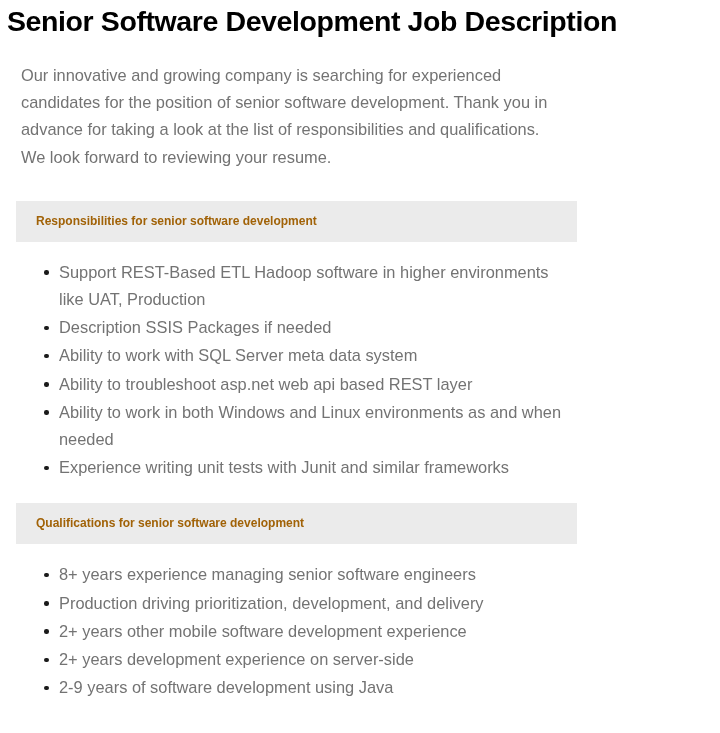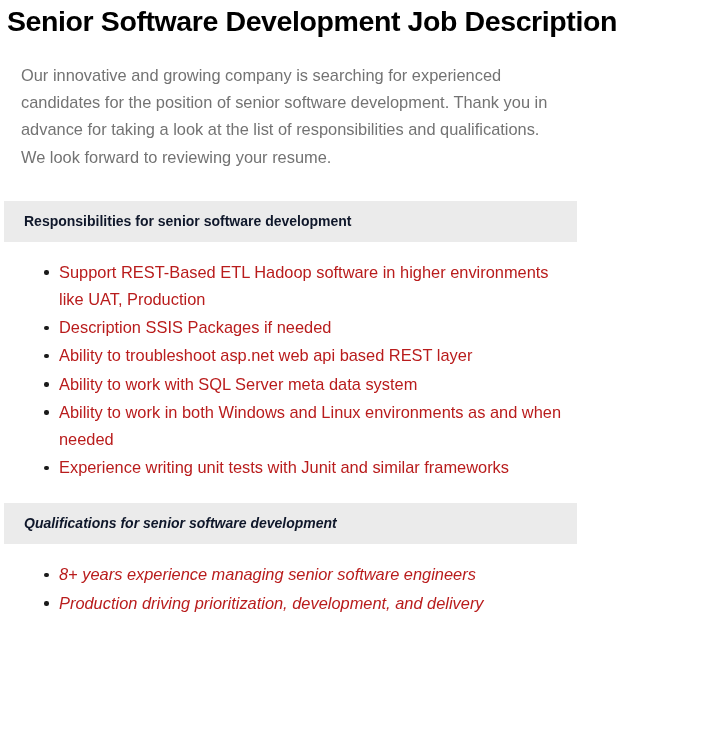--- a/index.html
+++ b/index.html
@@ -40,43 +40,42 @@
   }
   .section {
     margin: 0;
     padding: 0;
   }
   .section-responsibilities {
     padding-top: 30px;
   }
   .section-qualifications {
     padding-top: 21px;
-    font-style: italic;
   }
   .section-header {
     background: #ebebeb;
-    margin: 0 23px 0 4px;
+    margin: 0 23px 0 16px;
     padding: 10px 20px 11px 20px;
-    font-size: 14px;
+    font-size: 12px;
     line-height: 20px;
     font-weight: 700;
-    color: #0f172a;
+    color: #a16207;
   }
   .bullet-list {
     list-style: none;
     margin: 0;
     padding: 17px 24px 0 44px;
   }
   .bullet-list li {
     position: relative;
     padding: 0 0 0 15px;
     margin: 0 0 1px 0;
     font-size: 16.4px;
     line-height: 27.2px;
-    color: #b91c1c;
+    color: #737373;
   }
   .bullet-list li::before {
     content: "";
     position: absolute;
     left: 0;
     top: 11.5px;
     width: 4.5px;
     height: 4.5px;
     border-radius: 50%;
     background: #1a1a1a;
@@ -89,28 +88,31 @@
 
   <h1 class="doc-title">Senior Software Development Job Description</h1>
 
   <p class="intro">Our innovative and growing company is searching for experienced candidates for the position of senior software development. Thank you in advance for taking a look at the list of responsibilities and qualifications. We look forward to reviewing your resume.</p>
 
   <section class="section section-responsibilities">
     <div class="section-header">Responsibilities for senior software development</div>
     <ul class="bullet-list">
       <li>Support REST-Based ETL Hadoop software in higher environments like UAT, Production</li>
       <li>Description SSIS Packages if needed</li>
+      <li>Ability to work with SQL Server meta data system</li>
       <li>Ability to troubleshoot asp.net web api based REST layer</li>
-      <li>Ability to work with SQL Server meta data system</li>
       <li>Ability to work in both Windows and Linux environments as and when needed</li>
       <li>Experience writing unit tests with Junit and similar frameworks</li>
     </ul>
   </section>
 
   <section class="section section-qualifications">
     <div class="section-header">Qualifications for senior software development</div>
     <ul class="bullet-list">
       <li>8+ years experience managing senior software engineers</li>
       <li>Production driving prioritization, development, and delivery</li>
+      <li>2+ years other mobile software development experience</li>
+      <li>2+ years development experience on server-side</li>
+      <li>2-9 years of software development using Java</li>
     </ul>
   </section>
 
 </div>
 
 </body></html>

